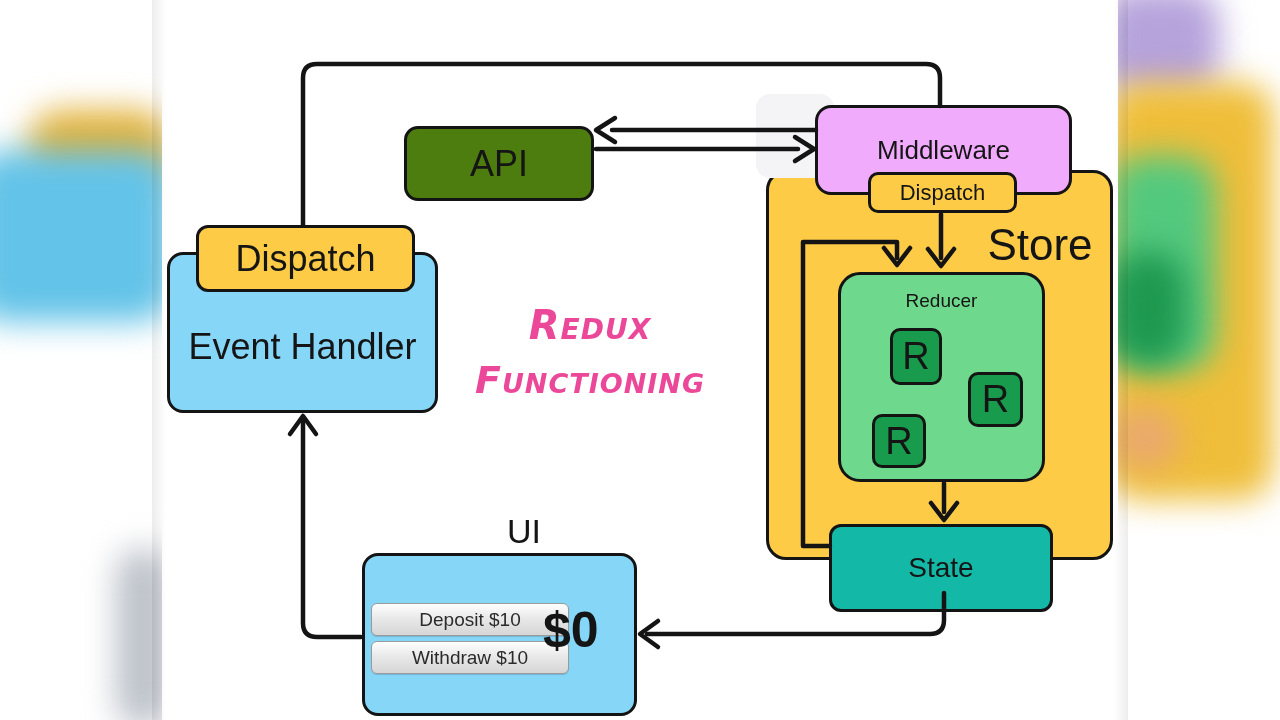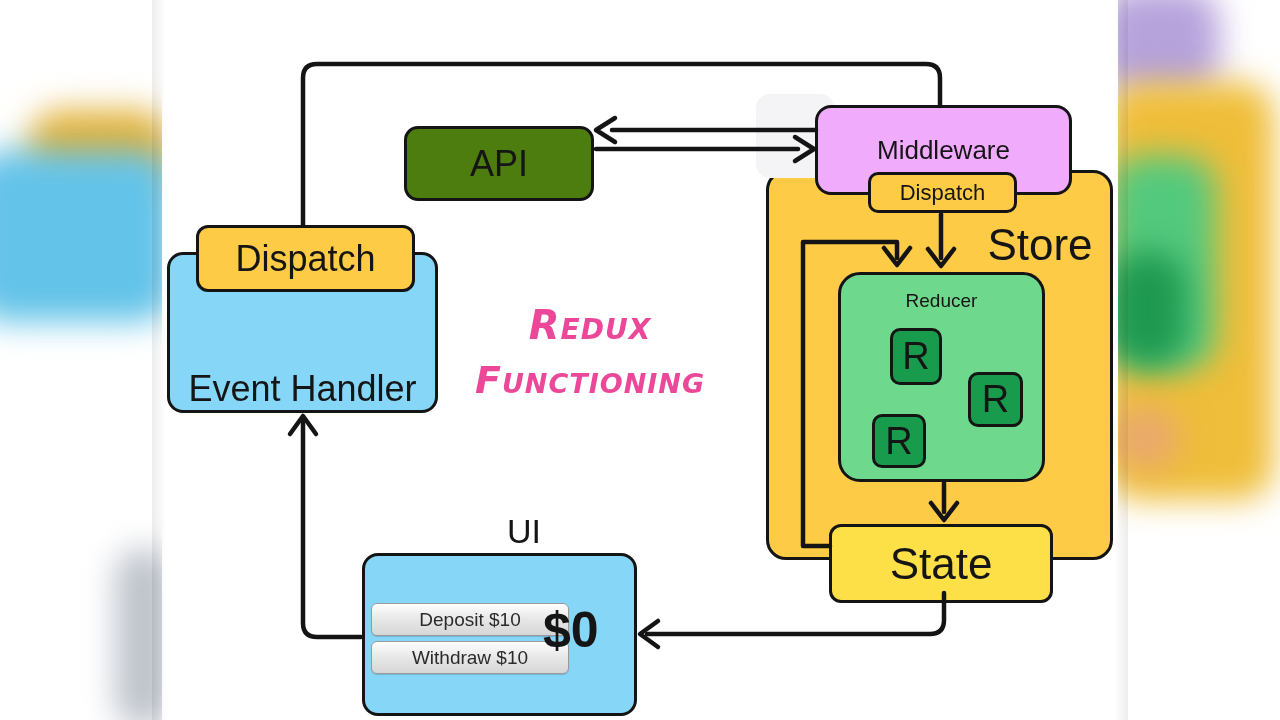--- a/index.html
+++ b/index.html
@@ -21,24 +21,24 @@
   .ghost{position:absolute;left:756px;top:94px;width:78px;height:84px;border-radius:14px;background:#F4F4F7;z-index:2;}
   .store{left:766px;top:170px;width:347px;height:390px;border-radius:20px;background:#FDCB45;z-index:1;}
   .store-label{position:absolute;left:960px;top:220px;width:160px;font-size:44px;z-index:2;text-align:center;}
   .store-dispatch{left:868px;top:172px;width:149px;height:41px;border-radius:10px;background:#FDCB45;font-size:22px;z-index:4;}
   .reducer{left:838px;top:272px;width:207px;height:210px;border-radius:22px;background:#6ED88C;z-index:2;}
   .reducer-title{position:absolute;left:838px;top:290px;width:207px;font-size:19px;z-index:3;text-align:center;}
   .r-item{border-radius:10px;background:#189B4C;font-size:38px;border-width:3px;z-index:3;}
   .r1{left:890px;top:328px;width:52px;height:57px;}
   .r2{left:968px;top:372px;width:55px;height:55px;}
   .r3{left:872px;top:414px;width:54px;height:54px;}
-  .state{left:829px;top:524px;width:224px;height:79px;border-radius:12px;background:#fde047;font-size:44px;z-index:3;}
+  .state{left:829px;top:524px;width:224px;height:88px;border-radius:12px;background:#14b8a6;font-size:28px;z-index:3;}
   .dispatch-left{left:196px;top:225px;width:219px;height:67px;border-radius:12px;background:#FDCB45;font-size:36px;z-index:3;}
   .event-handler{left:167px;top:252px;width:271px;height:161px;border-radius:16px;background:#86D6F8;font-size:36px;z-index:2;
-                 align-items:flex-end;}
+                 align-items:flex-end;padding-bottom:42px;}
   .ui-label{position:absolute;left:455px;top:512px;width:86px;font-size:34px;z-index:2;text-align:right;}
   .ui-panel{left:362px;top:553px;width:275px;height:163px;border-radius:16px;background:#86D6F8;z-index:2;}
   .btn{position:absolute;box-sizing:border-box;width:198px;height:33px;border:1px solid #9a9a9a;border-radius:6px;
        background:linear-gradient(#fefefe,#e9e9e9 45%,#d6d6d6);box-shadow:inset 0 1px 0 #fff,0 1px 1px rgba(0,0,0,.15);
        display:flex;align-items:center;justify-content:center;font-size:19px;color:#2b2b2b;z-index:4;}
   .btn-deposit{left:371px;top:603px;}
   .btn-withdraw{left:371px;top:641px;}
   .balance{position:absolute;left:543px;top:601px;width:100px;font-size:50px;font-weight:600;z-index:4;text-align:left;}
 
   

